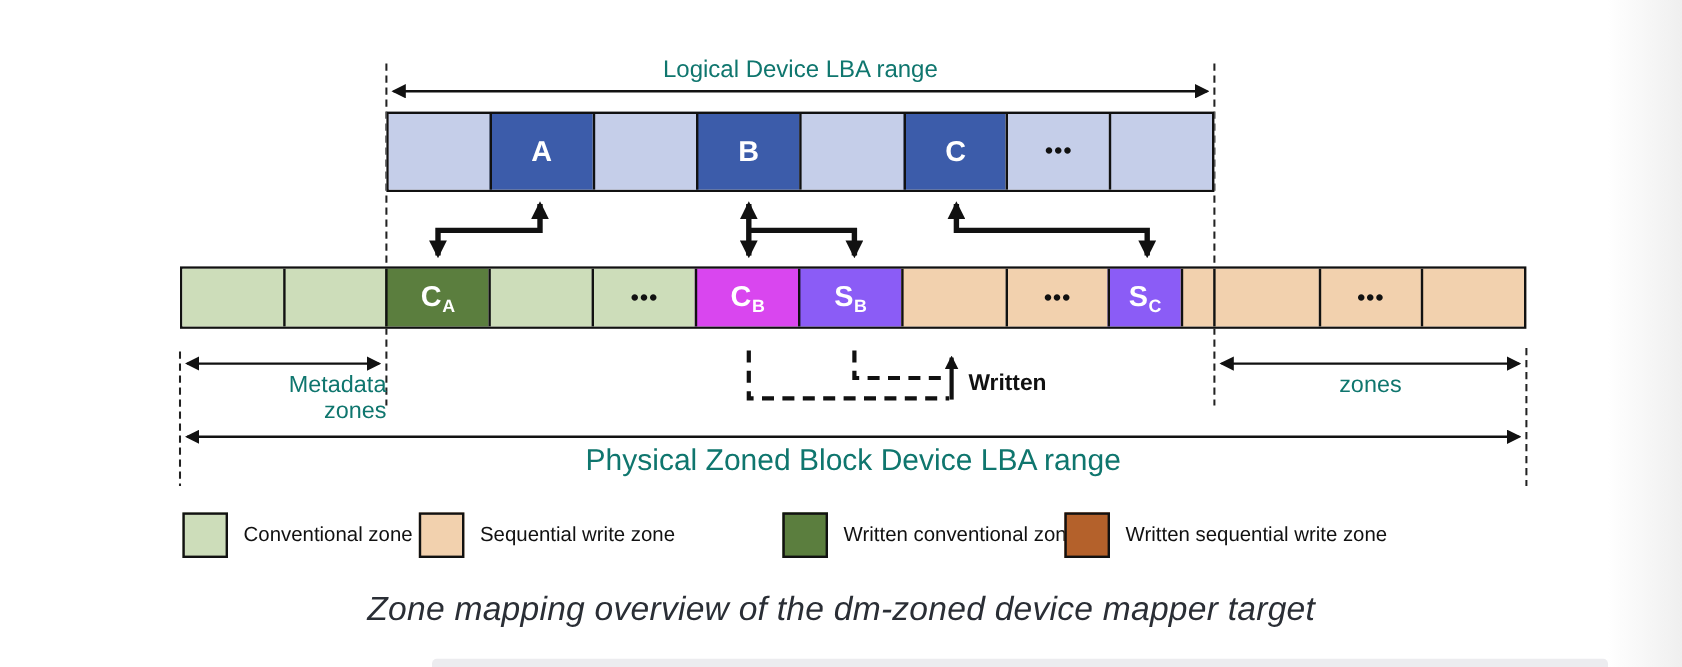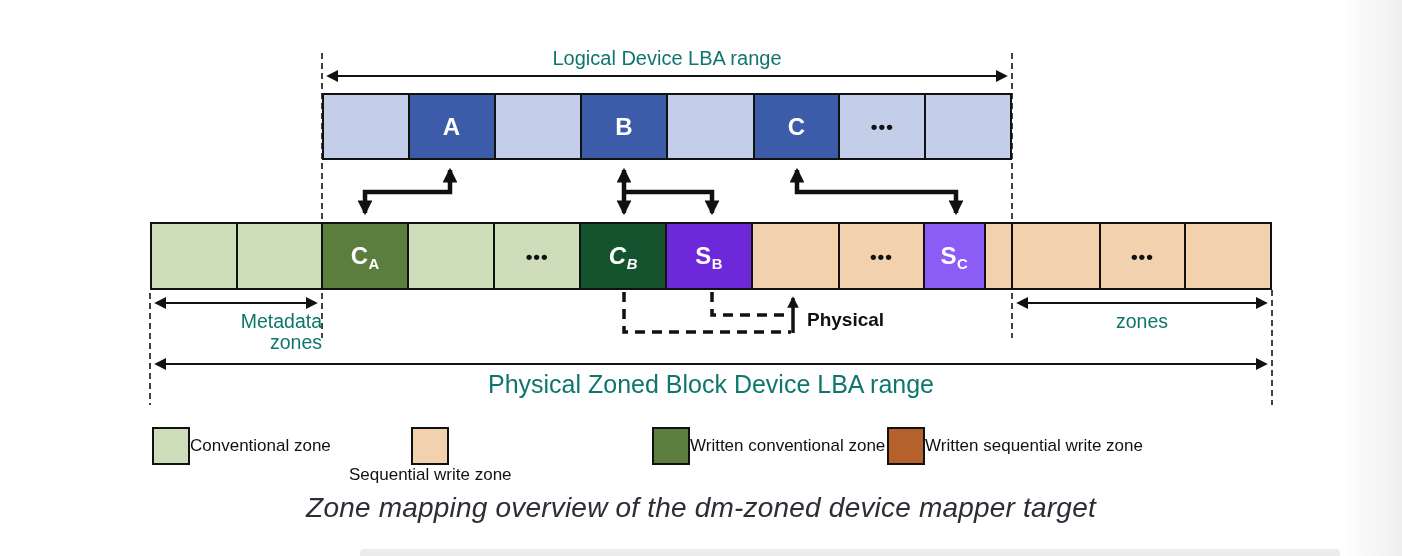--- a/index.html
+++ b/index.html
@@ -10,21 +10,21 @@
     color:#111;
   }
   svg.layer{position:absolute;left:0;top:0;width:1402px;height:556px;pointer-events:none;}
 
   
   .zone-row{
     position:absolute;display:flex;box-sizing:border-box;
     border:2.5px solid #111;background:#fff;
   }
   #logical-row{left:322px;top:93px;width:690px;height:67px;}
-  #physical-row{left:150px;top:222px;width:1122px;height:68px;}
+  #physical-row{left:150px;top:222px;width:1122px;height:52px;}
   .cell{
     flex-basis:0;display:flex;align-items:center;justify-content:center;
     box-sizing:border-box;min-width:0;
   }
   .cell + .cell{border-left:2px solid #111;}
   .cell-label{
     color:#fff;font-weight:bold;font-size:24px;line-height:1;
     letter-spacing:0.5px;white-space:nowrap;
   }
   .cell-label sub{font-size:62%;vertical-align:-5px;line-height:0;}
@@ -47,22 +47,22 @@
     white-space:nowrap;
   }
 
   
   #legend{position:absolute;left:0;top:0;width:1402px;height:0;}
   .legend-item{position:absolute;top:427px;height:38px;display:flex;align-items:center;}
   .legend-swatch{
     width:34px;height:34px;border:2px solid #111;box-sizing:content-box;
     flex:none;
   }
-  .legend-label{font-size:17px;white-space:nowrap;color:#111;}
-  .li-0{left:152px;} .li-1{left:349px;flex-direction:column;} .li-2{left:652px;} .li-3{left:887px;text-align:center;}
+  .legend-label{margin-left:13px;font-size:17px;white-space:nowrap;color:#111;}
+  .li-0{left:152px;} .li-1{left:349px;} .li-2{left:652px;} .li-3{left:887px;text-align:center;}
 
   
   #caption{
     position:absolute;left:0;top:492px;width:1402px;text-align:center;
     font-size:28px;font-style:italic;color:#2a2e35;letter-spacing:0.2px;
   }
 
   
   #right-edge-gradient{
     position:absolute;top:0;right:0;width:62px;height:556px;
@@ -106,24 +106,24 @@
 <div id="physical-row" class="zone-row">
     <div class="cell" style="flex-grow: 86; background: rgb(205, 221, 186);"></div>
     <div class="cell" style="flex-grow: 86; background: rgb(205, 221, 186);"></div>
     <div class="cell" style="flex-grow: 86; background: rgb(91, 126, 62);">
       <span class="cell-label">C<sub>A</sub></span>
     </div>
     <div class="cell" style="flex-grow: 86; background: rgb(205, 221, 186);"></div>
     <div class="cell" style="flex-grow: 87; background: rgb(205, 221, 186);">
       <span class="dots">•••</span>
     </div>
-    <div class="cell" style="flex-grow: 86; background: #14532d; font-style: italic;">
+    <div class="cell" style="flex-grow: 86; background: #d946ef;">
       <span class="cell-label">C<sub>B</sub></span>
     </div>
-    <div class="cell" style="flex-grow: 86; background: #6d28d9;">
+    <div class="cell" style="flex-grow: 86; background: #8b5cf6;">
       <span class="cell-label">S<sub>B</sub></span>
     </div>
     <div class="cell" style="flex-grow: 87; background: rgb(242, 209, 174);"></div>
     <div class="cell" style="flex-grow: 86; background: rgb(242, 209, 174);">
       <span class="dots">•••</span>
     </div>
     <div class="cell" style="flex-grow: 60; background: #8b5cf6;">
       <span class="cell-label">S<sub>C</sub></span>
     </div>
     <div class="cell" style="flex-grow: 26; background: rgb(242, 209, 174);"></div>
@@ -169,21 +169,21 @@
 
 <div id="metadata-label" class="dim-label">
   <div>Metadata</div>
   <div>zones</div>
 </div>
 
 <div id="reserved-label" class="dim-label">
   <div>zones</div>
 </div>
 
-<div id="reclaim-label">Physical</div>
+<div id="reclaim-label">Written</div>
 
 <div id="physical-range-label" class="dim-label">Physical Zoned Block Device LBA range</div>
 
 <div id="legend">
     <div class="legend-item li-0">
       <div class="legend-swatch" style="background: rgb(205, 221, 186);"></div>
       <span class="legend-label">Conventional zone</span>
     </div>
     <div class="legend-item li-1">
       <div class="legend-swatch" style="background: rgb(242, 209, 174);"></div>

